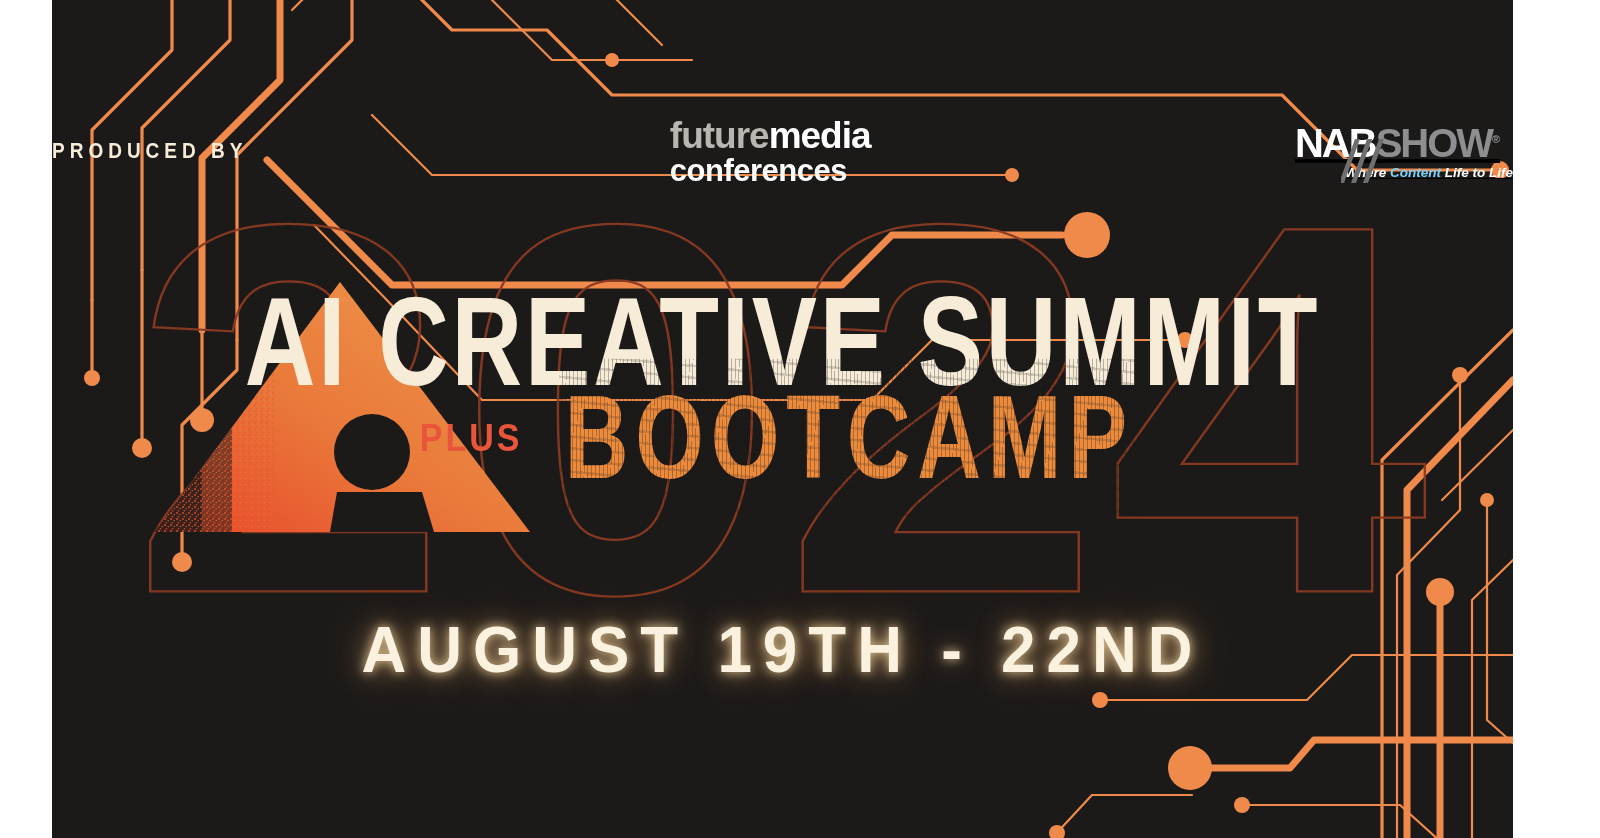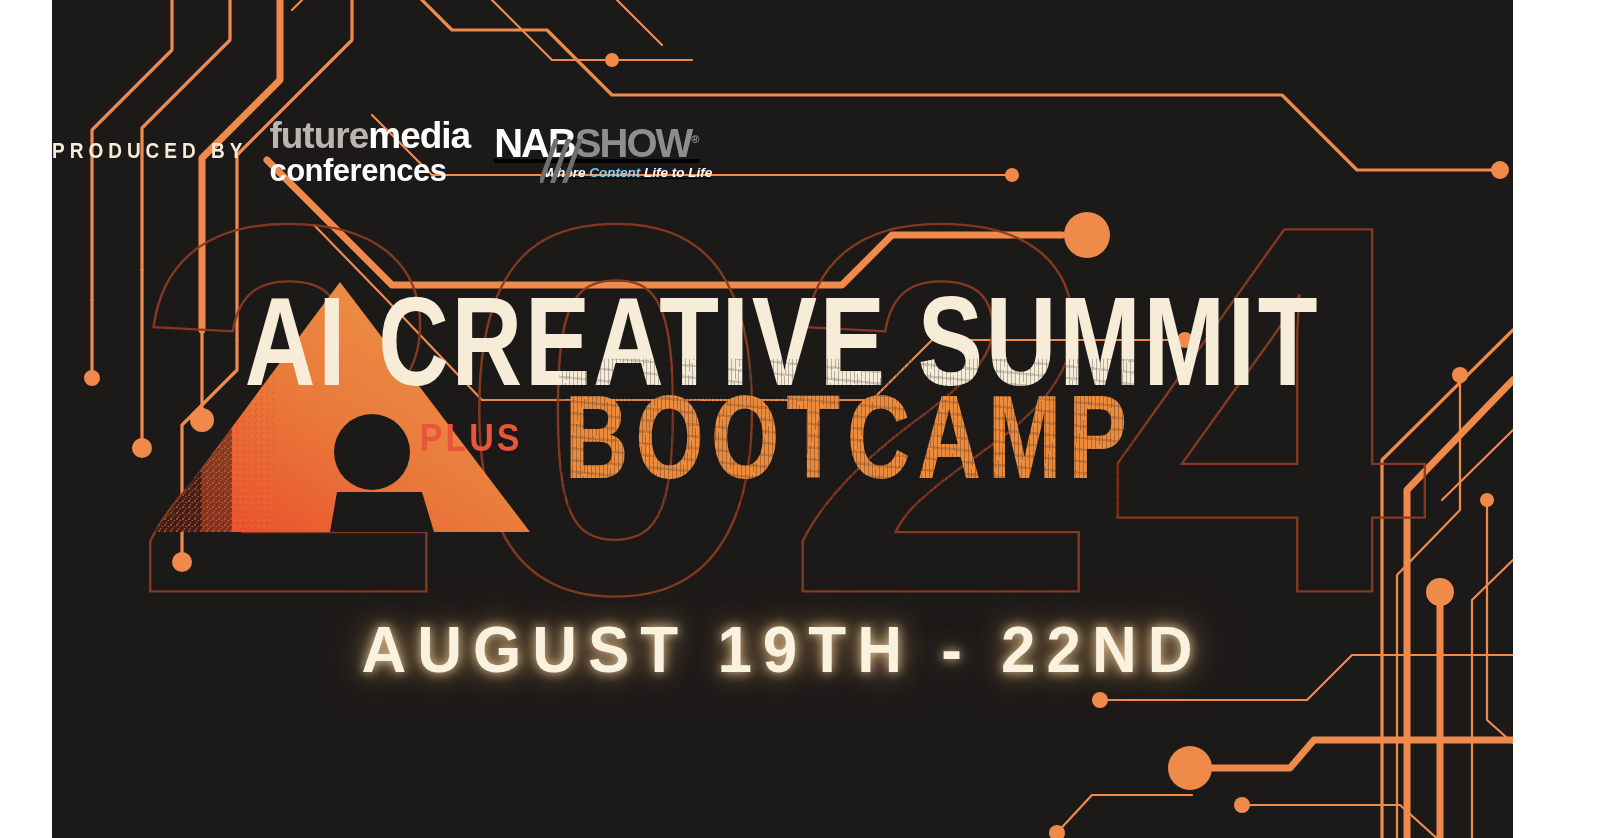--- a/index.html
+++ b/index.html
@@ -34,21 +34,21 @@
     opacity:.95;
   }
 
   
   #alogo{position:absolute;left:10px;top:200px;width:520px;height:420px;}
   #alogo svg{position:absolute;left:0;top:0;}
 
   
   #producer-row{
     position:absolute;left:0;top:112px;width:1461px;height:78px;
-    display:flex;align-items:center;justify-content:flex-start;gap:22px;
+    display:flex;align-items:center;justify-content:space-between;gap:22px;
   }
   #produced-by{
     font-family:"Liberation Sans",sans-serif;
     font-size:19px;font-weight:700;letter-spacing:5px;
     color:#f6ecd9;
     transform:scaleY(1.12);
   }
   .fm-logo{display:flex;flex-direction:column;align-items:flex-start;line-height:1;}
   .fm-top{font-size:37px;font-weight:700;letter-spacing:-1px;color:#ffffff;}
   .fm-top .fm-fut{color:#b9b5b0;}

